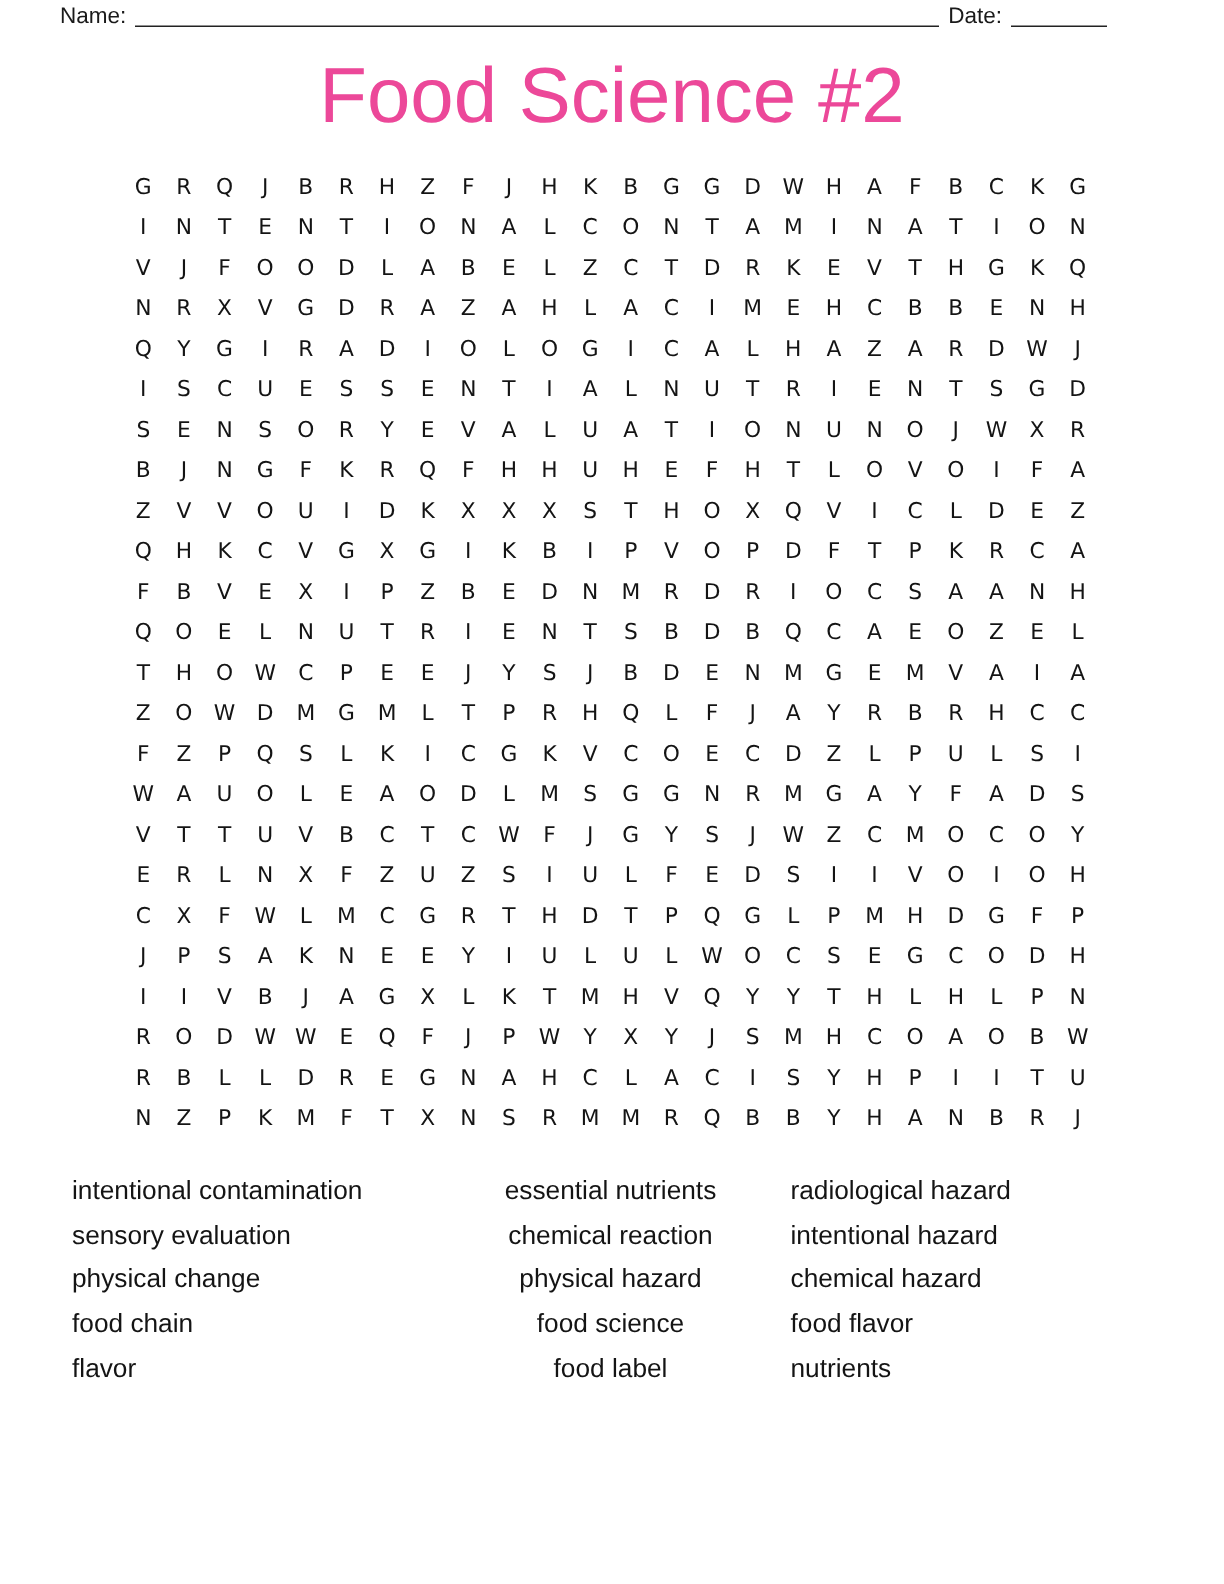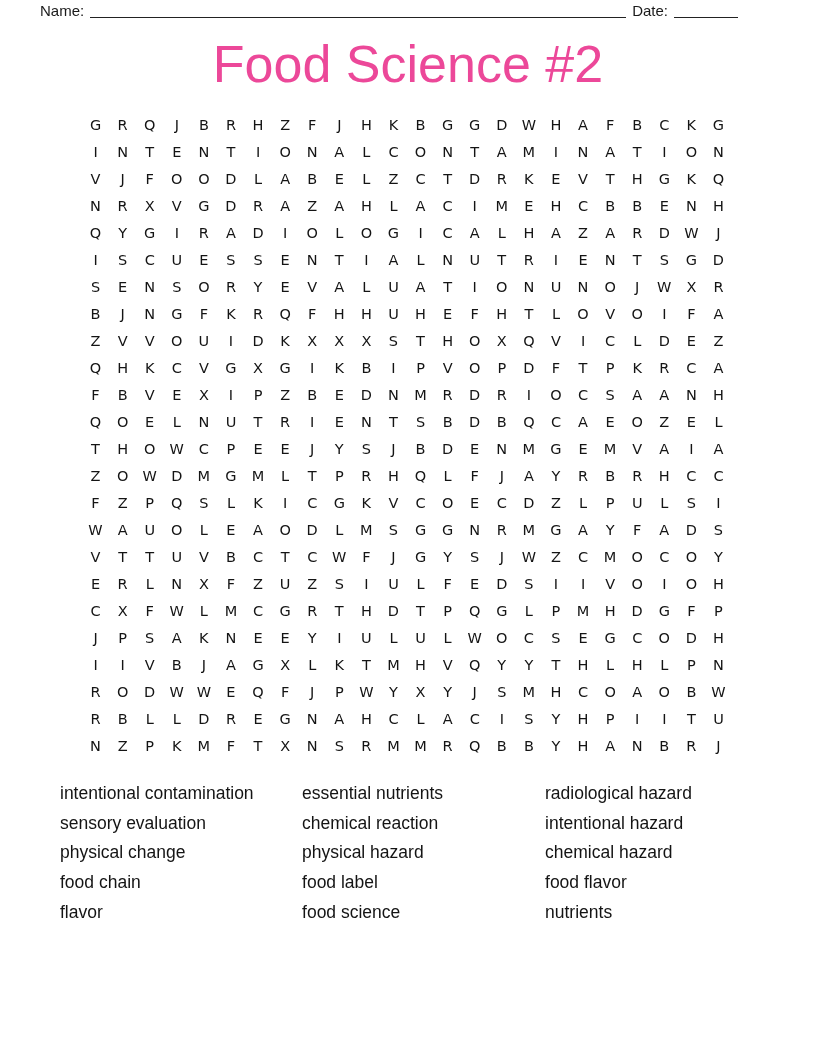--- a/index.html
+++ b/index.html
@@ -53,23 +53,23 @@
     font-family: "DejaVu Sans", sans-serif;
     font-size: 14.5px;
     font-weight: 500;
     color: #141414;
   }
   .words {
     position: absolute;
     top: 779px; left: 48px; right: 40px;
     display: flex;
   }
-  .word-col { list-style: none; margin-left: 12px; }
+  .word-col { list-style: none; }
   .word-col-1 { width: 239px; }
-  .word-col-2 { width: 240px; }
+  .word-col-2 { width: 240px; text-align: center; }
   .word-col-3 { width: 240px; }
   .word-col li {
     font-size: 17.5px;
     height: 29.7px;
     line-height: 29.7px;
     white-space: nowrap;
     color: #141414;
   }
 </style>
 </head>
@@ -668,22 +668,22 @@
       <li>intentional contamination</li>
       <li>sensory evaluation</li>
       <li>physical change</li>
       <li>food chain</li>
       <li>flavor</li>
     </ul>
   <ul class="word-col word-col-2" id="wcol1">
       <li>essential nutrients</li>
       <li>chemical reaction</li>
       <li>physical hazard</li>
+      <li>food science</li>
       <li>food label</li>
-      <li>food science</li>
     </ul>
   <ul class="word-col word-col-3" id="wcol2">
       <li>radiological hazard</li>
       <li>intentional hazard</li>
       <li>chemical hazard</li>
       <li>food flavor</li>
       <li>nutrients</li>
     </ul>
 </div>
 

